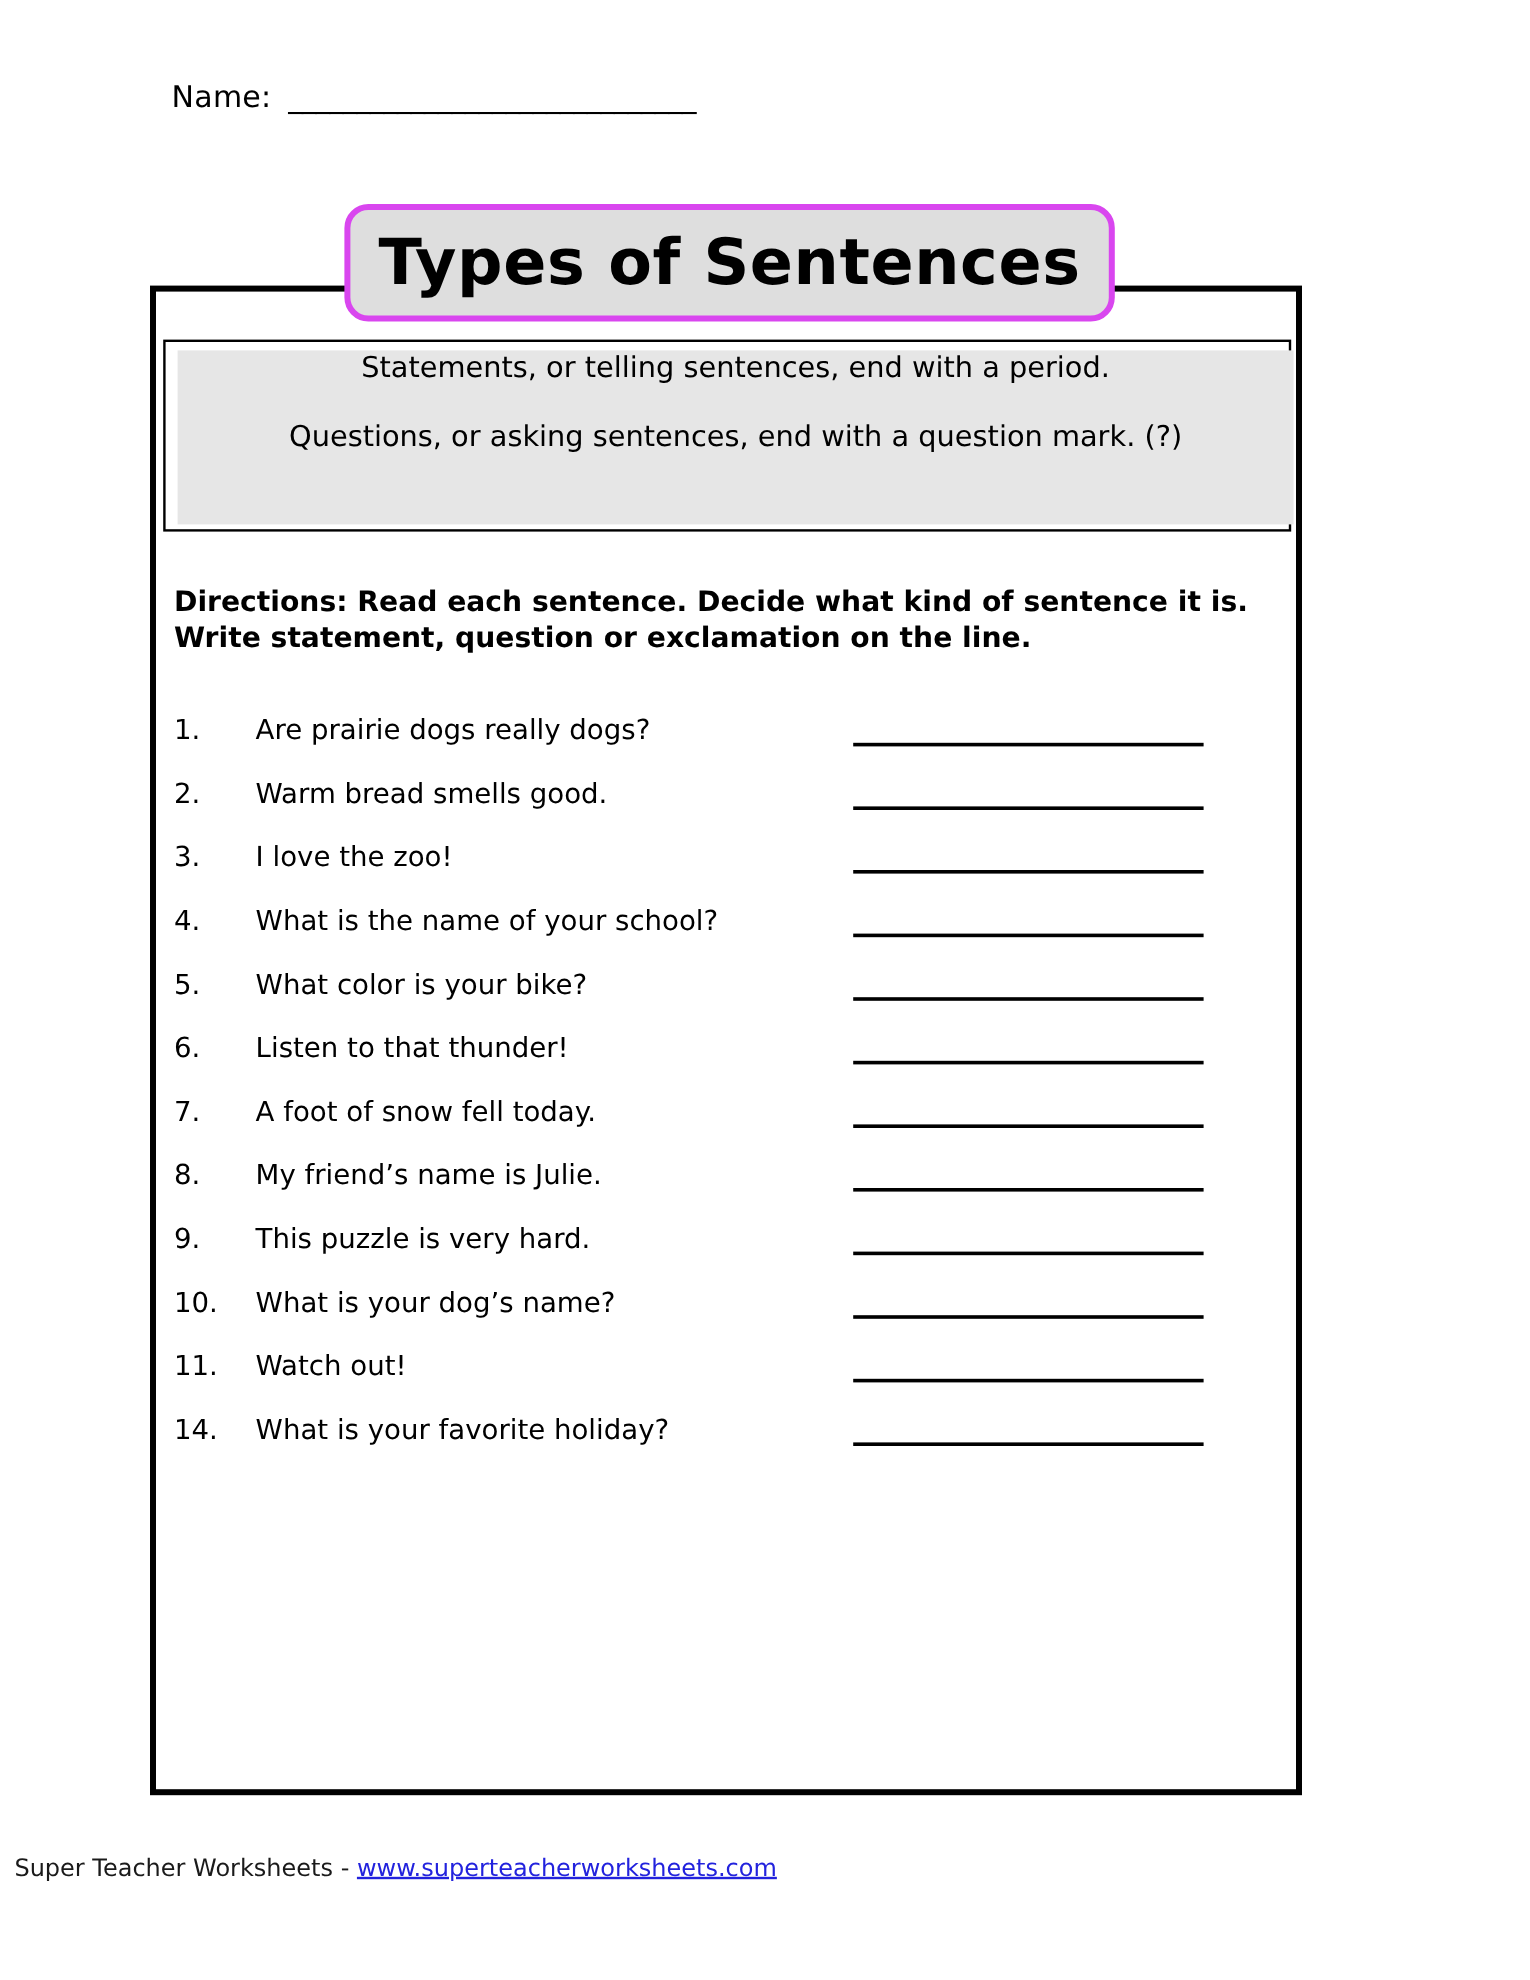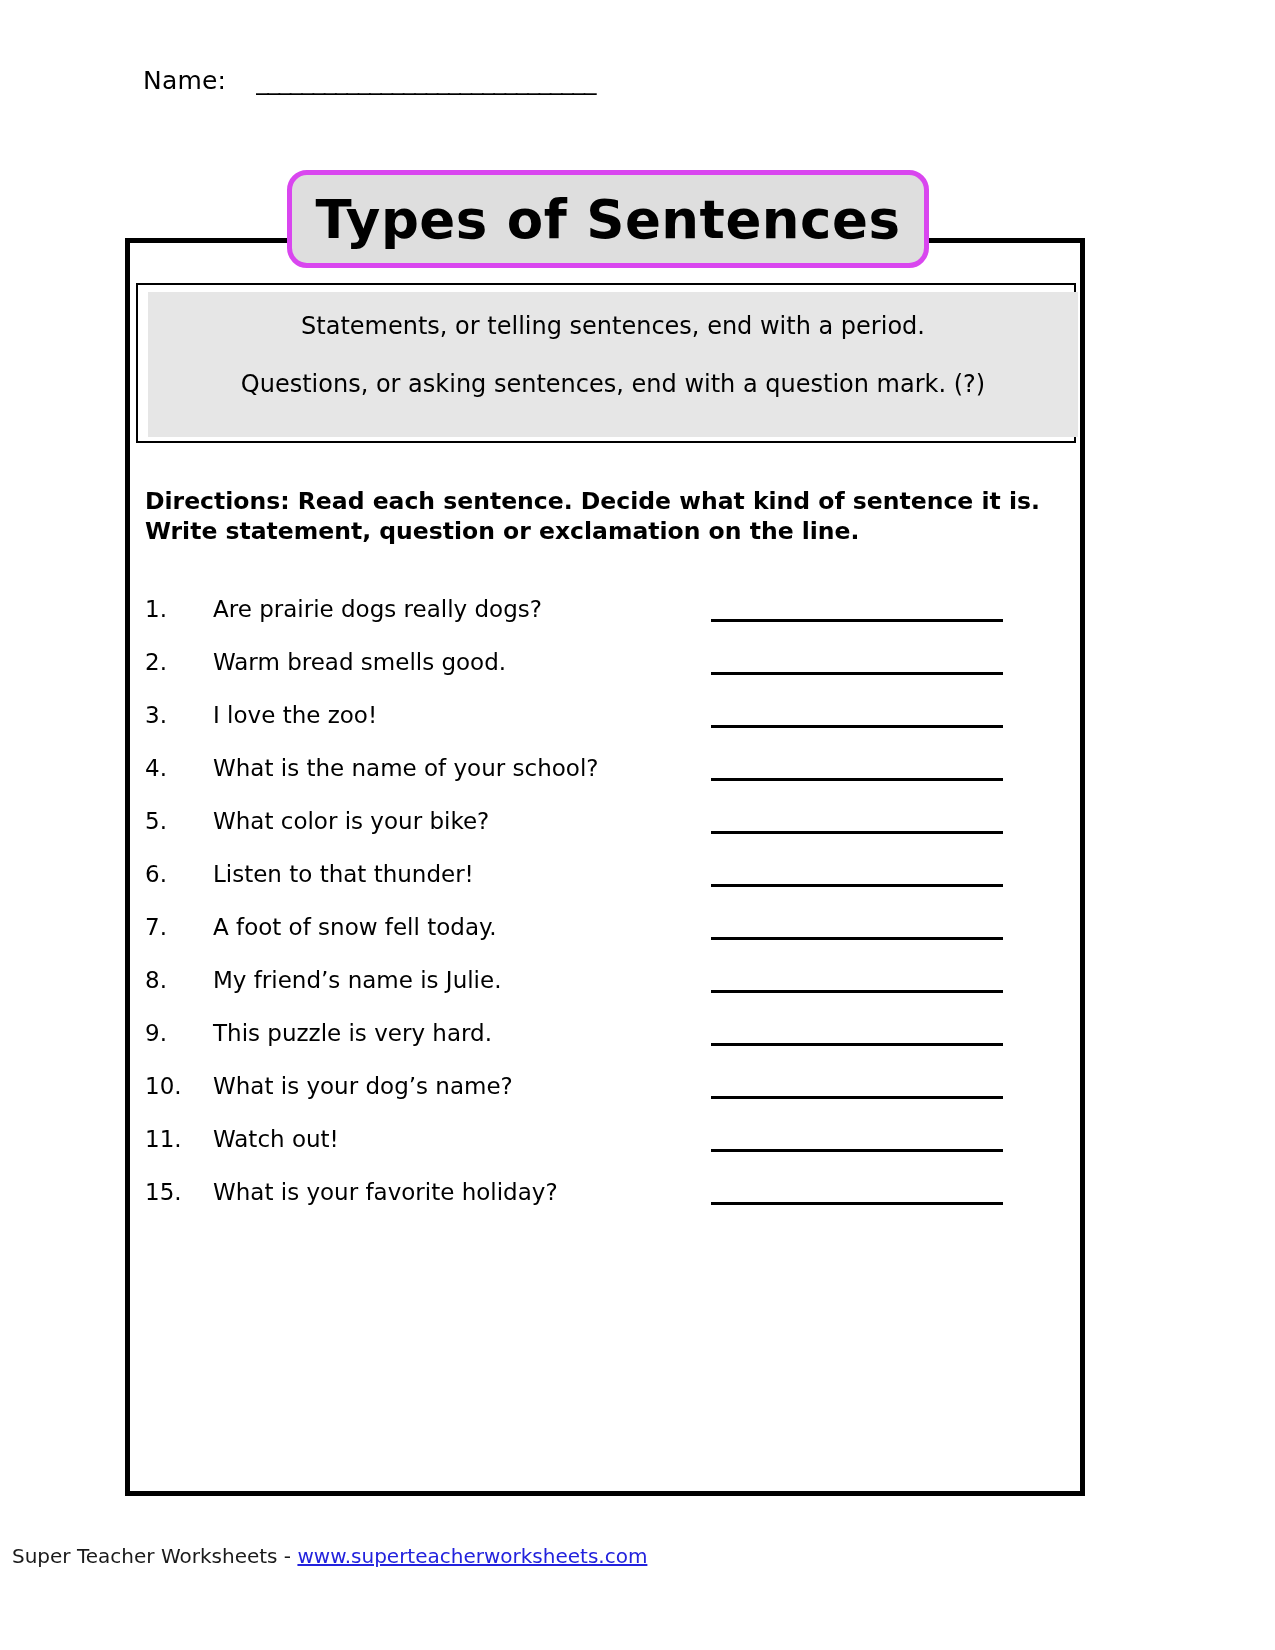--- a/index.html
+++ b/index.html
@@ -24,21 +24,21 @@
     display: flex;
     align-items: flex-end;
     white-space: nowrap;
   }
   .name-label {
     font-size: 25px;
     letter-spacing: 0.2px;
   }
   .name-line {
     font-size: 25px;
-    margin-left: 30px;
+    margin-left: 14px;
     letter-spacing: -1.2px;
   }
 
   
   .worksheet-frame {
     position: absolute;
     left: 125px;
     top: 238px;
     width: 960px;
     height: 1258px;
@@ -87,21 +87,21 @@
     position: absolute;
     left: 10px;
     top: 7px;
     width: 930px;
     height: 145px;
     background: #e6e6e6;
     display: flex;
     flex-direction: column;
     justify-content: flex-start;
     align-items: center;
-    padding-top: 22px;
+    padding-top: 2px;
     box-sizing: border-box;
   }
   .rule-line {
     font-size: 24px;
     line-height: 1;
     margin-bottom: 34px;
     white-space: nowrap;
     text-align: center;
   }
   .rule-line:last-child { margin-bottom: 0; }
@@ -244,21 +244,21 @@
     <span class="item-num">10.</span>
     <span class="item-text">What is your dog’s name?</span>
     <span class="item-answer-line"></span>
   </div>
   <div class="item-row">
     <span class="item-num">11.</span>
     <span class="item-text">Watch out!</span>
     <span class="item-answer-line"></span>
   </div>
   <div class="item-row">
-    <span class="item-num">15.</span>
+    <span class="item-num">14.</span>
     <span class="item-text">What is your favorite holiday?</span>
     <span class="item-answer-line"></span>
   </div>
 </div>
 
 <div class="footer">
   <span class="footer-name">Super Teacher Worksheets</span>
   <span class="footer-sep">-</span>
   <span class="footer-url">www.superteacherworksheets.com</span>
 </div>

